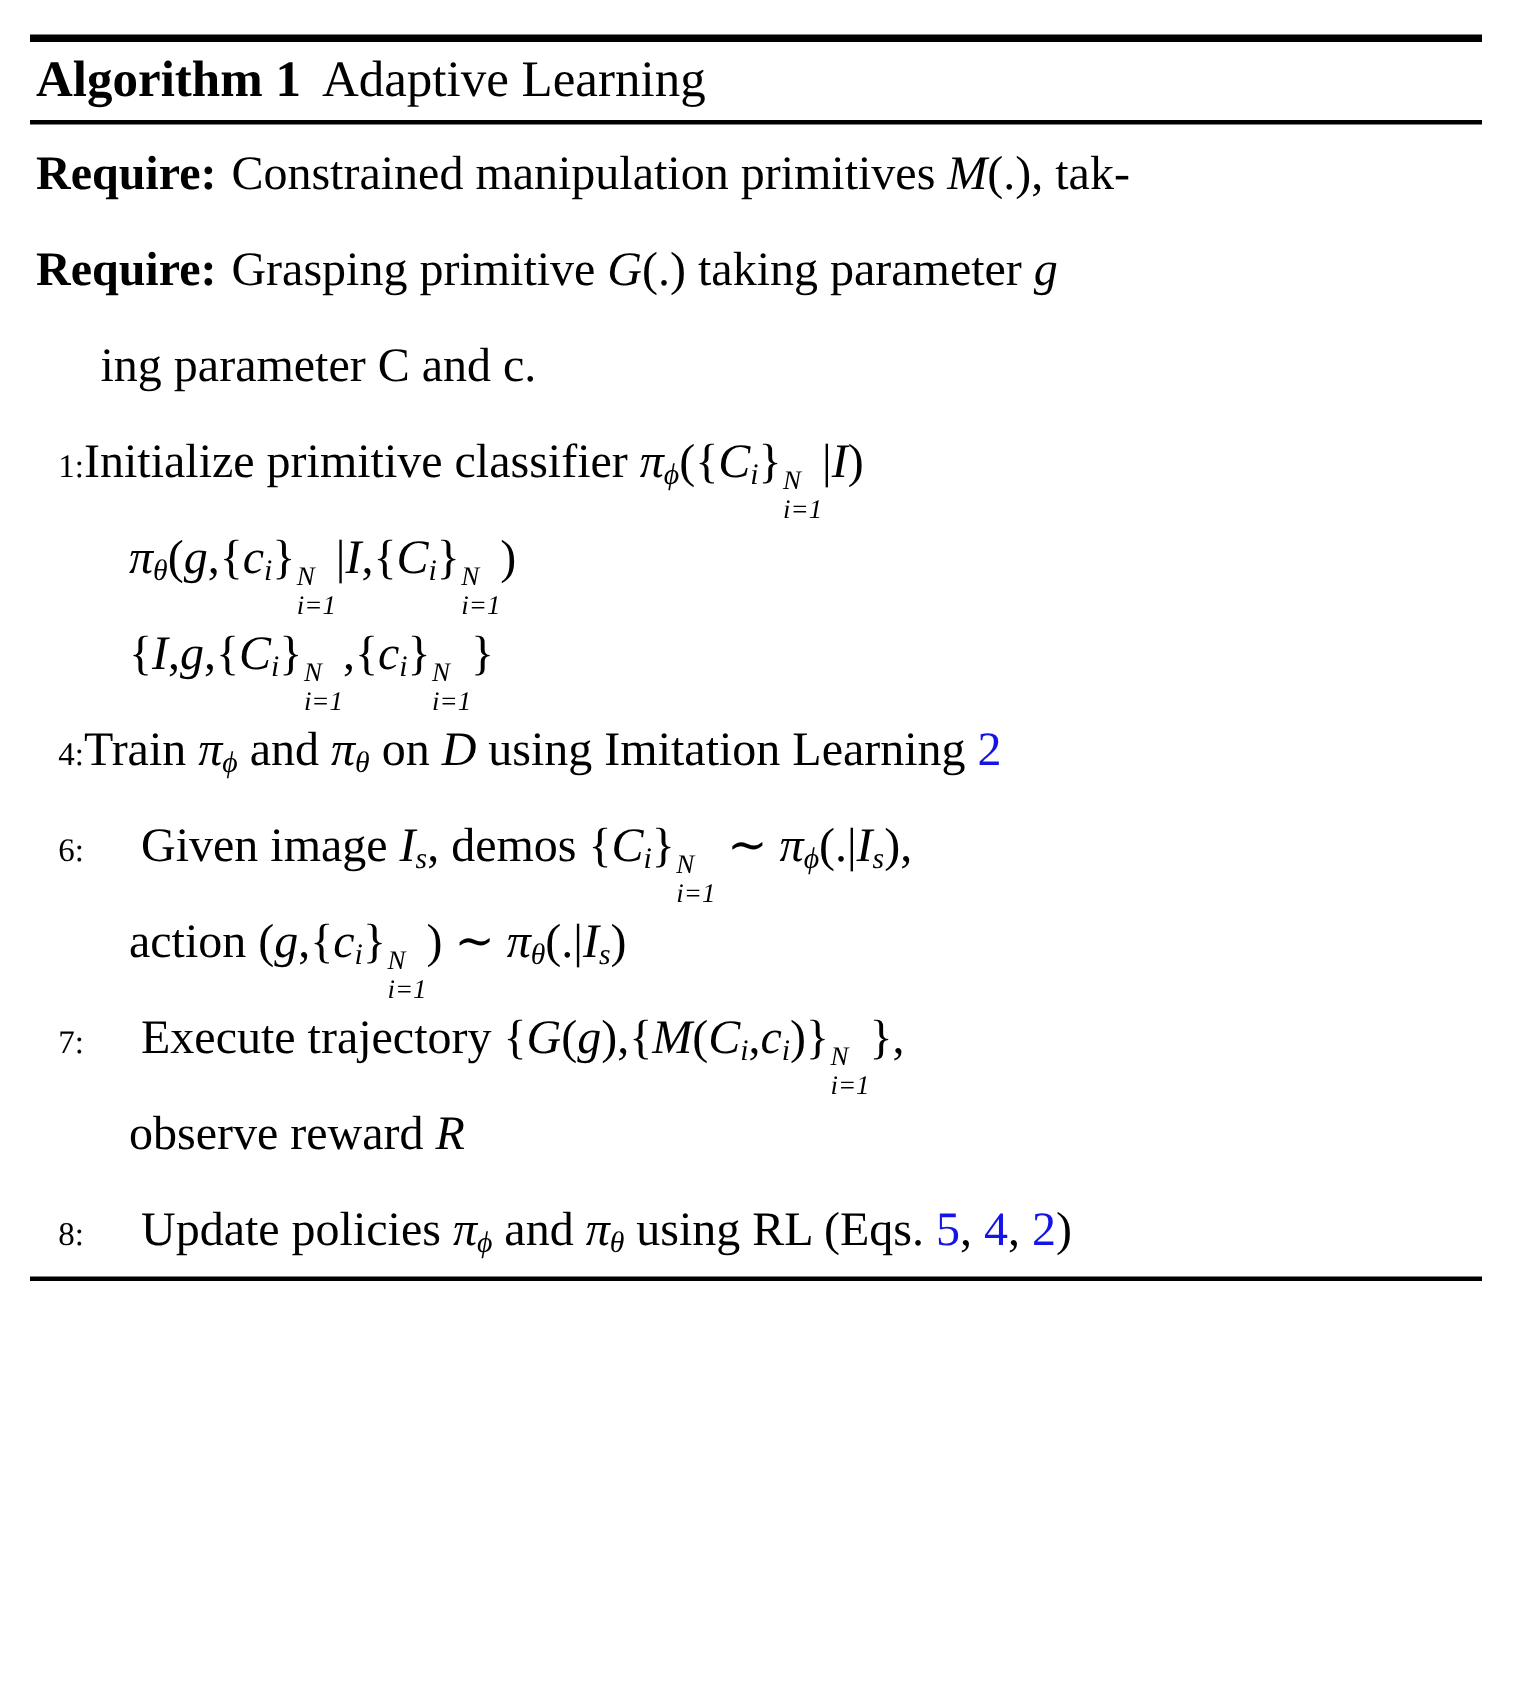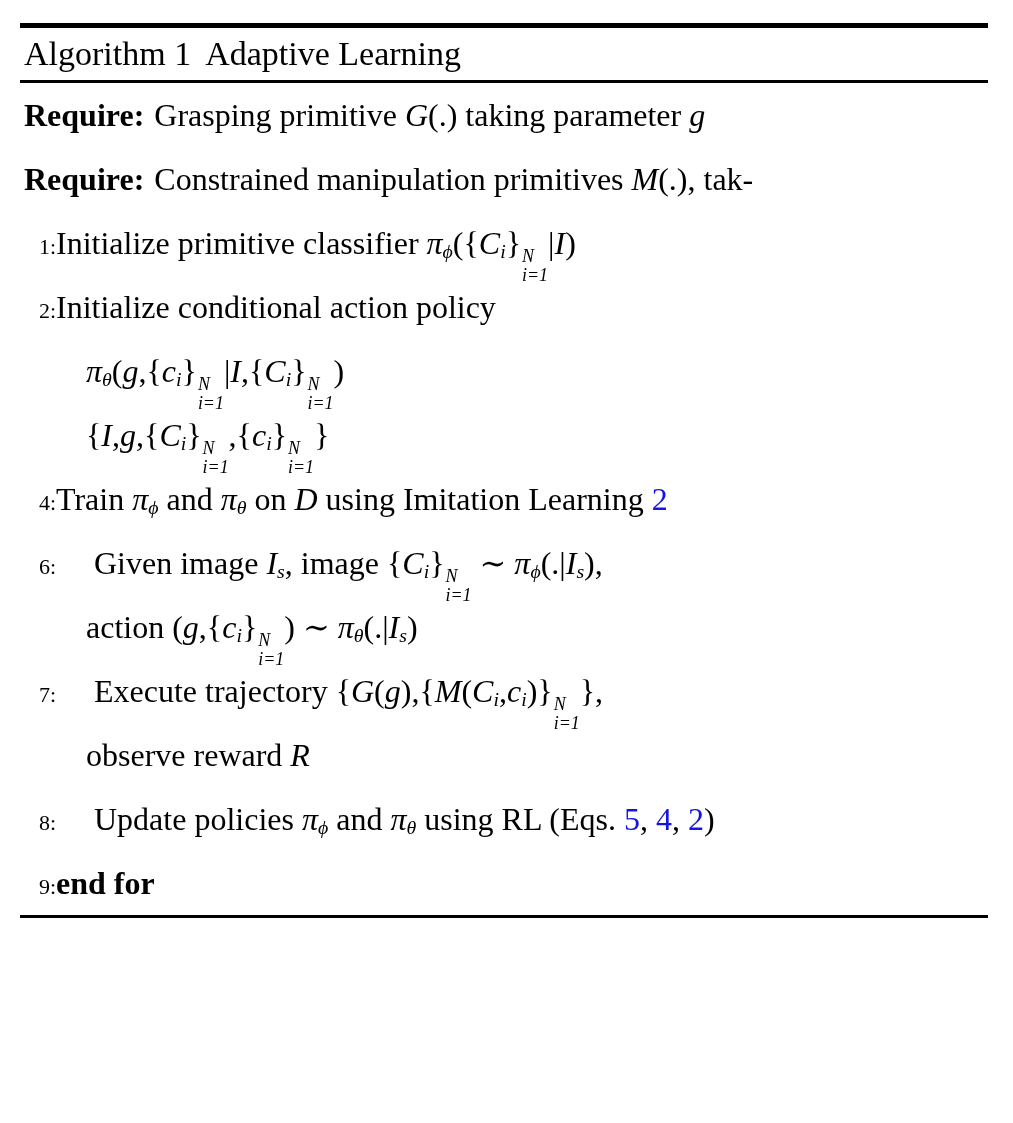--- a/index.html
+++ b/index.html
@@ -33,21 +33,21 @@
     height: 3px;
     background: var(--rule-color);
   }
   .title-row {
     height: 52px;
     line-height: 52px;
     font-size: 34px;
     white-space: nowrap;
     padding-left: 4px;
   }
-  .title-label { font-weight: normal; margin-right: 14px; margin-top: 28px; }
+  .title-label { font-weight: bold; margin-right: 14px; margin-top: 28px; }
   .algo-body { }
   .row {
     height: 64px;
     line-height: 64px;
     white-space: nowrap;
     font-size: 32px;
   }
   .num {
     display: inline-block;
     width: 36px;
@@ -91,53 +91,52 @@
 <body>
 
 <div class="page">
   <div class="algo-block">
     <div class="rule-thick"></div>
     <div class="title-row">
       <span class="title-label">Algorithm 1</span><span>Adaptive Learning</span>
     </div>
     <div class="rule-thin"></div>
     <div class="algo-body">
+        <div class="row require"><span class="content"><span class="bf">Require:</span><span class="rm">Constrained manipulation primitives </span><span class="it">M</span><span class="rm">(.), tak-</span></span></div>
         <div class="row require"><span class="content"><span class="bf">Require:</span><span class="rm">Grasping primitive </span><span class="it">G</span><span class="rm">(.) taking parameter </span><span class="it">g</span></span></div>
-        <div class="row require"><span class="content"><span class="bf">Require:</span><span class="rm">Constrained manipulation primitives </span><span class="it">M</span><span class="rm">(.), tak-</span></span></div>
+        <div class="row contreq"><span class="content"><span class="rm">ing parameter C and c.</span></span></div>
         <div class="row stmt0"><span class="num">1:</span><span class="content"><span class="rm">Initialize primitive classifier </span><span class="it">π</span><span class="sub">ϕ</span><span class="rm">({</span><span class="it">C</span><span class="sub">i</span><span class="rm">}</span><span class="ss">
               <span class="ss-sup">N</span>
               <span class="ss-sub">i=1</span>
             </span><span class="rm">|</span><span class="it">I</span><span class="rm">)</span></span></div>
-        <div class="row stmt0"><span class="num">2:</span><span class="content"><span class="rm">Initialize conditional action policy</span></span></div>
         <div class="row cont0"><span class="content"><span class="it">π</span><span class="sub">θ</span><span class="rm">(</span><span class="it">g</span><span class="rm">,{</span><span class="it">c</span><span class="sub">i</span><span class="rm">}</span><span class="ss">
               <span class="ss-sup">N</span>
               <span class="ss-sub">i=1</span>
             </span><span class="rm">|</span><span class="it">I</span><span class="rm">,{</span><span class="it">C</span><span class="sub">i</span><span class="rm">}</span><span class="ss">
               <span class="ss-sup">N</span>
               <span class="ss-sub">i=1</span>
             </span><span class="rm">)</span></span></div>
         <div class="row cont0"><span class="content"><span class="rm">{</span><span class="it">I</span><span class="rm">,</span><span class="it">g</span><span class="rm">,{</span><span class="it">C</span><span class="sub">i</span><span class="rm">}</span><span class="ss">
               <span class="ss-sup">N</span>
               <span class="ss-sub">i=1</span>
             </span><span class="rm">,{</span><span class="it">c</span><span class="sub">i</span><span class="rm">}</span><span class="ss">
               <span class="ss-sup">N</span>
               <span class="ss-sub">i=1</span>
             </span><span class="rm">}</span></span></div>
         <div class="row stmt0"><span class="num">4:</span><span class="content"><span class="rm">Train </span><span class="it">π</span><span class="sub">ϕ</span><span class="rm"> and </span><span class="it">π</span><span class="sub">θ</span><span class="rm"> on </span><span class="it">D</span><span class="rm"> using Imitation Learning </span><a class="ref">2</a></span></div>
-        <div class="row stmt1"><span class="num">6:</span><span class="content"><span class="rm">Given image </span><span class="it">I</span><span class="sub">s</span><span class="rm">, image {</span><span class="it">C</span><span class="sub">i</span><span class="rm">}</span><span class="ss">
+        <div class="row stmt1"><span class="num">6:</span><span class="content"><span class="rm">Given image </span><span class="it">I</span><span class="sub">s</span><span class="rm">, demos {</span><span class="it">C</span><span class="sub">i</span><span class="rm">}</span><span class="ss">
               <span class="ss-sup">N</span>
               <span class="ss-sub">i=1</span>
             </span><span class="rm"> ∼ </span><span class="it">π</span><span class="sub">ϕ</span><span class="rm">(.|</span><span class="it">I</span><span class="sub">s</span><span class="rm">),</span></span></div>
         <div class="row cont1"><span class="content"><span class="rm">action (</span><span class="it">g</span><span class="rm">,{</span><span class="it">c</span><span class="sub">i</span><span class="rm">}</span><span class="ss">
               <span class="ss-sup">N</span>
               <span class="ss-sub">i=1</span>
             </span><span class="rm">) ∼ </span><span class="it">π</span><span class="sub">θ</span><span class="rm">(.|</span><span class="it">I</span><span class="sub">s</span><span class="rm">)</span></span></div>
         <div class="row stmt1"><span class="num">7:</span><span class="content"><span class="rm">Execute trajectory {</span><span class="it">G</span><span class="rm">(</span><span class="it">g</span><span class="rm">),{</span><span class="it">M</span><span class="rm">(</span><span class="it">C</span><span class="sub">i</span><span class="rm">,</span><span class="it">c</span><span class="sub">i</span><span class="rm">)}</span><span class="ss">
               <span class="ss-sup">N</span>
               <span class="ss-sub">i=1</span>
             </span><span class="rm">},</span></span></div>
         <div class="row cont1"><span class="content"><span class="rm">observe reward </span><span class="it">R</span></span></div>
         <div class="row stmt1"><span class="num">8:</span><span class="content"><span class="rm">Update policies </span><span class="it">π</span><span class="sub">ϕ</span><span class="rm"> and </span><span class="it">π</span><span class="sub">θ</span><span class="rm"> using RL (Eqs. </span><a class="ref">5</a><span class="rm">, </span><a class="ref">4</a><span class="rm">, </span><a class="ref">2</a><span class="rm">)</span></span></div>
-        <div class="row stmt0"><span class="num">9:</span><span class="content"><span class="bf">end for</span></span></div>
       </div>
     <div class="rule-thin"></div>
   </div>
 </div>
 
 </body></html>

